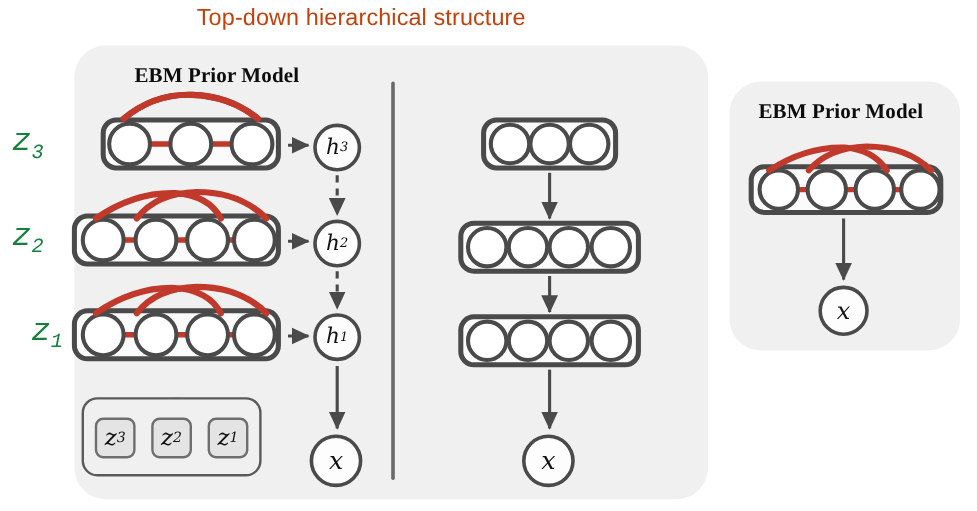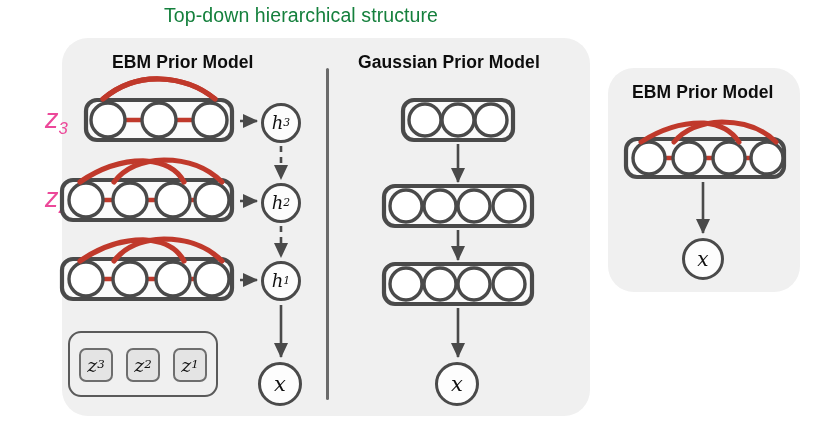--- a/index.html
+++ b/index.html
@@ -17,59 +17,59 @@
     position:absolute;
     background:#f0f0f0;
     border-radius:26px;
   }
   #panel-left{left:62px;top:38px;width:528px;height:378px;}
   #panel-right{left:608px;top:68px;width:192px;height:224px;}
 
   
   .caption{
     position:absolute;
-    color:#15803d;
+    color:#c2410c;
     font-size:19.5px;
     font-weight:400;
     white-space:nowrap;
     letter-spacing:0.1px;
   }
   #caption-topdown{left:164px;top:4px;}
   #caption-nonhier{left:620px;top:4px;width:180px;white-space:normal;line-height:1.32;}
 
   .panel-header{
     position:absolute;
     color:#0d0d0d;
     font-size:17.5px;
     font-weight:bold;
     white-space:nowrap;
     letter-spacing:0.1px;
+    font-family:Liberation Serif, serif;
   }
   #header-ebm-left{left:112px;top:52px;}
   #header-gauss{left:358px;top:52px;}
   #header-ebm-right{left:632px;top:82px;}
 
   
   #divider{
     position:absolute;
     left:326px;top:68px;
     width:2.5px;height:332px;
     background:#6a6a6a;
     border-radius:2px;
   }
 
   
   .zlabel{
     position:absolute;
-    font-family:Liberation Sans, sans-serif;
+    font-family:Liberation Mono, monospace;
     font-style:italic;
     font-size:27px;
-    color:#ec4899;
+    color:#15803d;
     white-space:nowrap;
-    margin-left:35px;
   }
   #zlabel-z3{left:10px;top:104px;}
   #zlabel-z2{left:10px;top:183px;}
   #zlabel-z1{left:26px;top:262px;}
   .zlabel sub{font-size:0.62em;font-style:italic;}
 
   
   #overlay{position:absolute;left:0;top:0;width:814px;height:426px;}
 
   
@@ -129,21 +129,20 @@
 <div class="root">
 
   <div class="panel" id="panel-left"></div>
   <div class="panel" id="panel-right"></div>
 
   <div id="divider"></div>
 
   <div class="caption" id="caption-topdown">Top-down hierarchical structure</div>
 
   <div class="panel-header" id="header-ebm-left">EBM Prior Model</div>
-  <div class="panel-header" id="header-gauss">Gaussian Prior Model</div>
   <div class="panel-header" id="header-ebm-right">EBM Prior Model</div>
 
   <div class="zlabel" id="zlabel-z3">z<sub>3</sub></div>
   <div class="zlabel" id="zlabel-z2">z<sub>2</sub></div>
   <div class="zlabel" id="zlabel-z1">z<sub>1</sub></div>
 
   <svg id="overlay" viewBox="0 0 814 426" xmlns="http://www.w3.org/2000/svg">
     <defs>
       <marker id="ah-solid" markerWidth="7" markerHeight="7" refX="5.4" refY="3.1" orient="auto" markerUnits="strokeWidth">
         <path d="M0,0.4 L5.8,3.1 L0,5.8 z" fill="#4a4a4a"></path>

